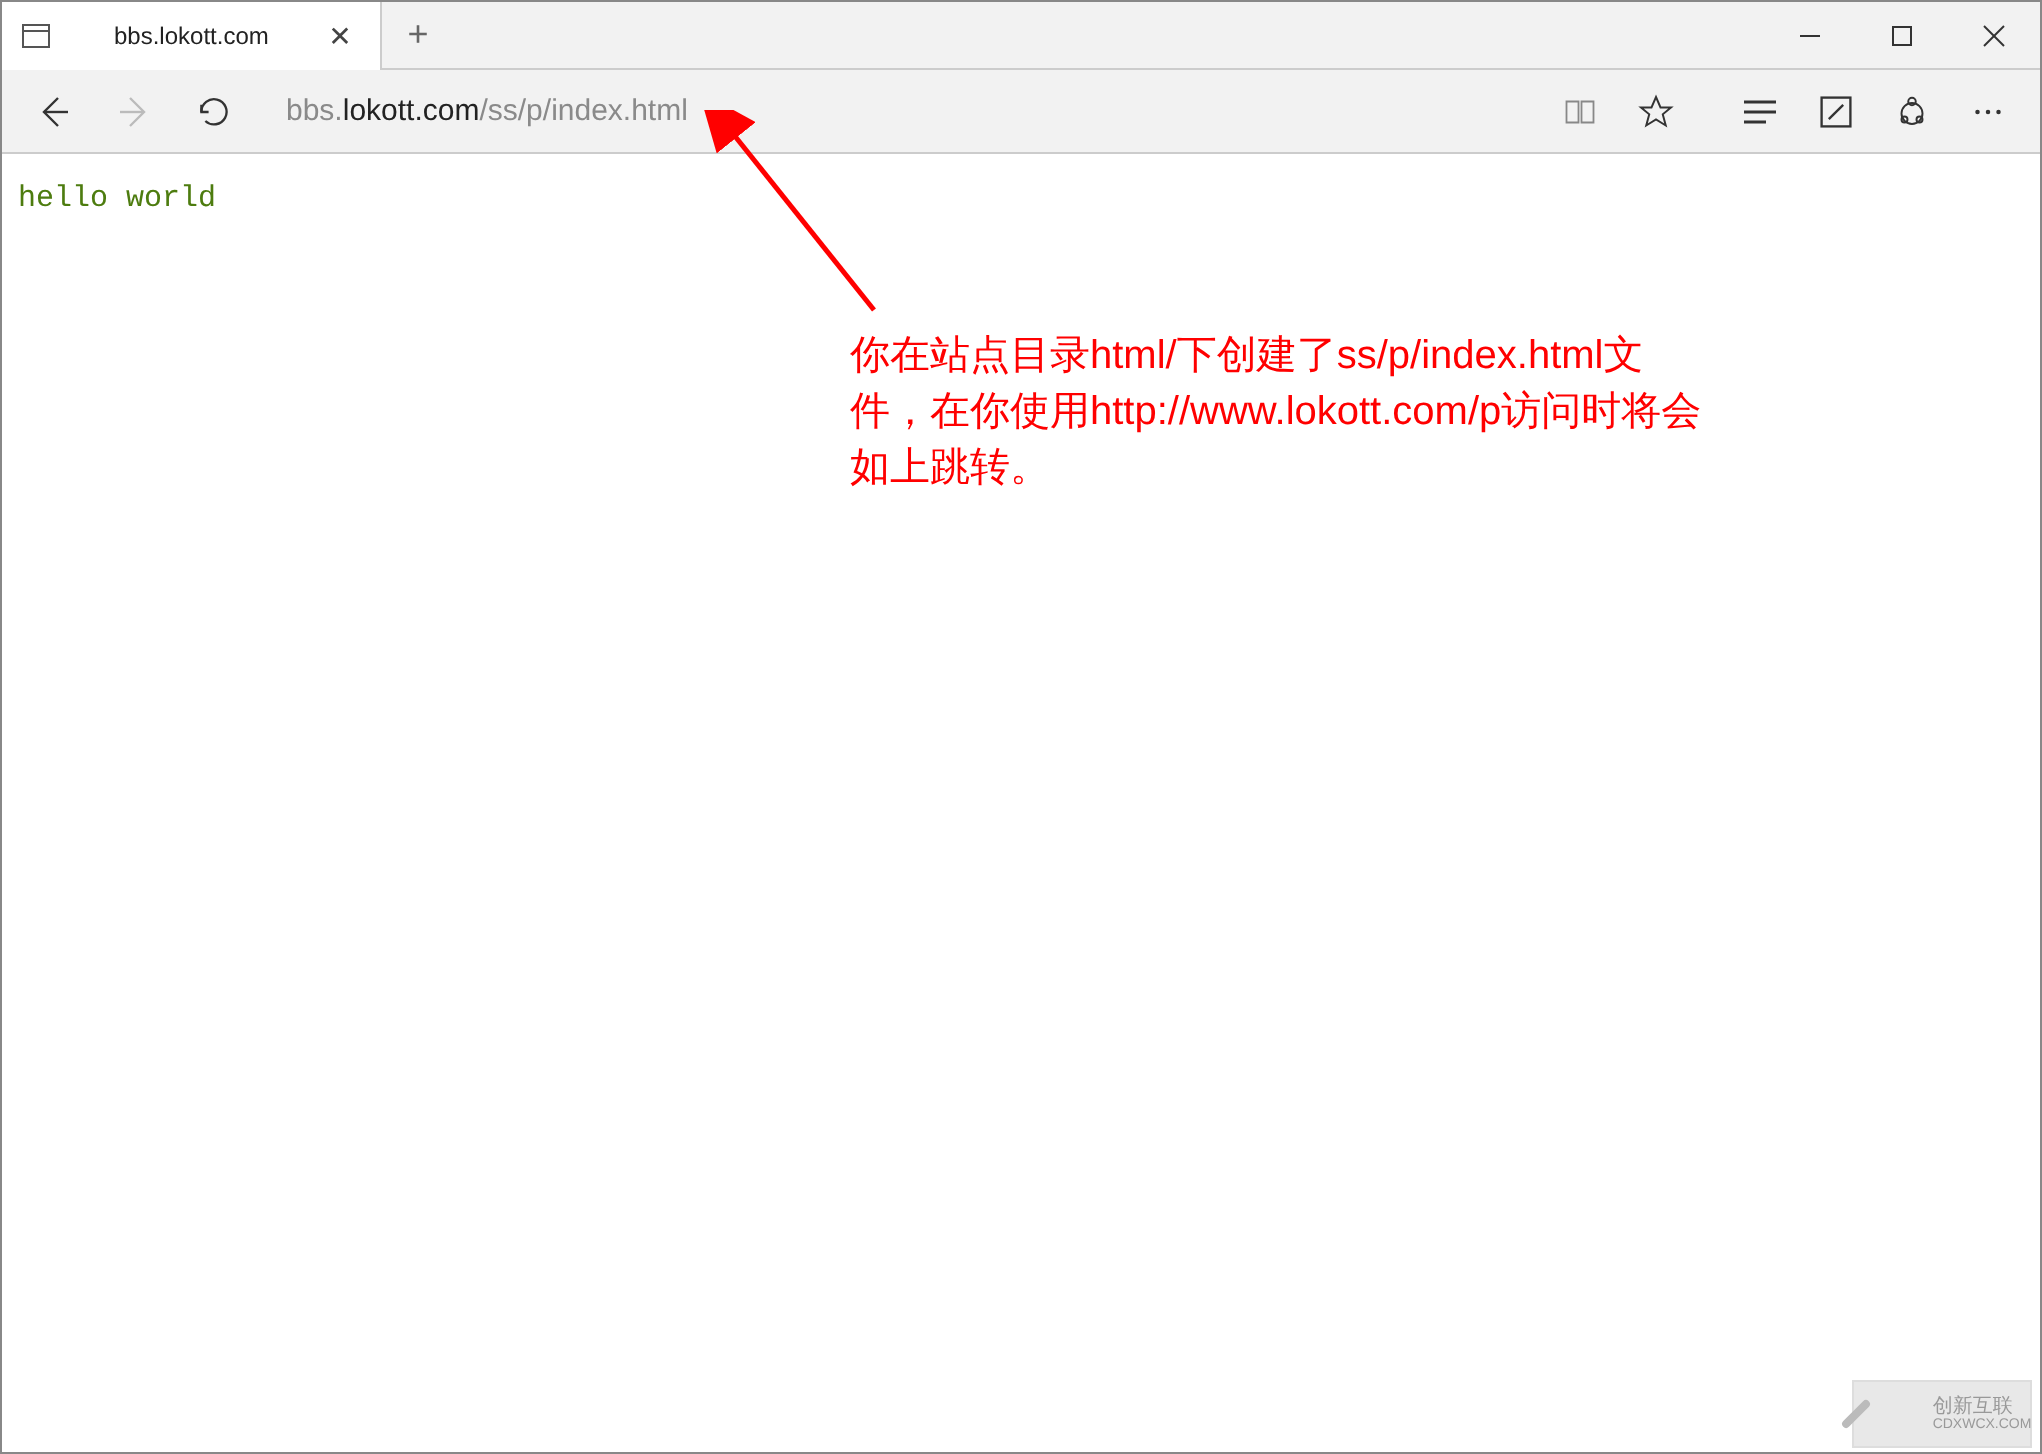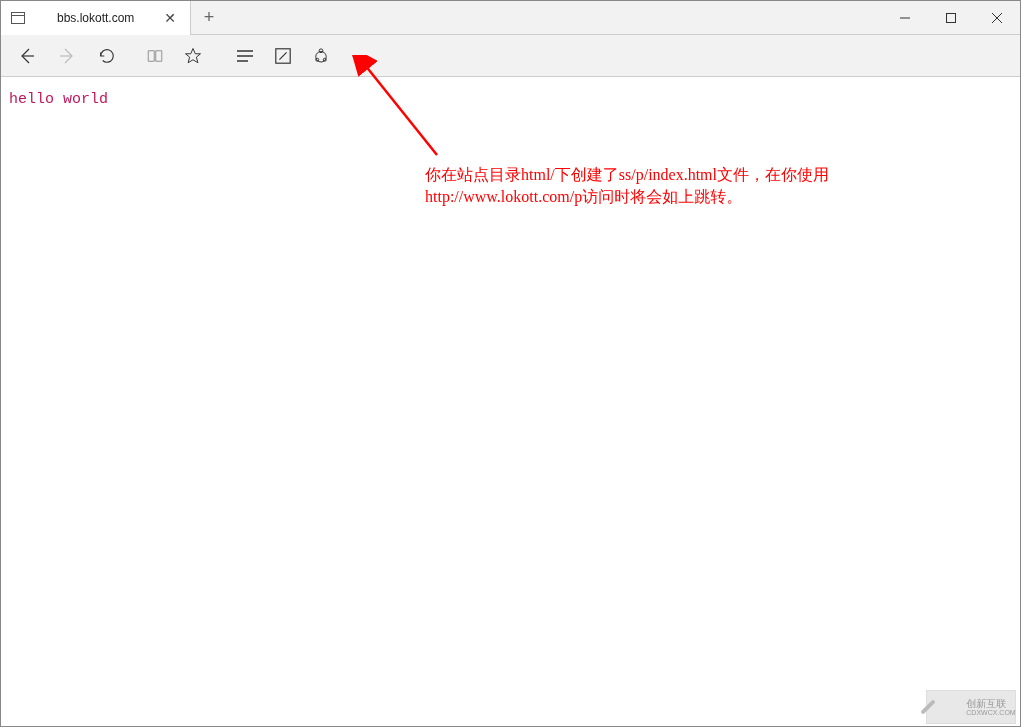--- a/index.html
+++ b/index.html
@@ -96,31 +96,31 @@
     .content {
       position: relative;
       height: calc(727px - 34px - 42px);
       background: #fff;
     }
     .page-text {
       position: absolute;
       top: 14px; left: 8px;
       font-family: "Courier New", monospace;
       font-size: 15px;
-      color: #be185d;
+      color: #4d7c0f;
     }
     .annotation {
       position: absolute;
       top: 87px;
       left: 424px;
       width: 430px;
       color: #ff0000;
-      font-size: 16px;
+      font-size: 20px;
       line-height: 1.4;
-      font-family: Liberation Serif, serif;
+      font-family: Liberation Sans, sans-serif;
     }
     .arrow-svg {
       position: absolute;
       top: -22px; left: 346px;
       pointer-events: none;
     }
     .watermark {
       position: absolute;
       right: 4px; bottom: 4px;
       width: 90px; height: 34px;
@@ -182,20 +182,25 @@
     <svg width="20" height="20" viewBox="0 0 20 20">
         <path d="M8 3 L15 10 L8 17" fill="none" stroke="#bbb" stroke-width="1.2"></path>
         <line x1="3" y1="10" x2="15" y2="10" stroke="#bbb" stroke-width="1.2"></line>
       </svg>
   </div>
   <div class="tbtn">
     <svg width="18" height="18" viewBox="0 0 20 20">
         <path d="M3 10 a7 7 0 1 1 2.2 5" fill="none" stroke="#333" stroke-width="1.3"></path>
         <path d="M3 6 L3 10 L7 10" fill="none" stroke="#333" stroke-width="1.3"></path>
       </svg>
+  </div>
+  <div class="urlbox">
+    <span class="url-dim">bbs.</span>
+      <span class="url-strong">lokott.com</span>
+      <span class="url-dim">/ss/p/index.html</span>
   </div>
   <div class="right-icons">
     <div class="tbtn">
       <svg width="18" height="18" viewBox="0 0 24 24">
           <path d="M3 5 h8 v14 h-8z M13 5 h8 v14 h-8z" fill="none" stroke="#888" stroke-width="1.2"></path>
         </svg>
     </div>
     <div class="tbtn">
       <svg width="18" height="18" viewBox="0 0 24 24">
           <path d="M12 2 L15 9 L22 9 L16.5 13.5 L18.5 21 L12 17 L5.5 21 L7.5 13.5 L2 9 L9 9 Z" fill="none" stroke="#333" stroke-width="1.3"></path>

